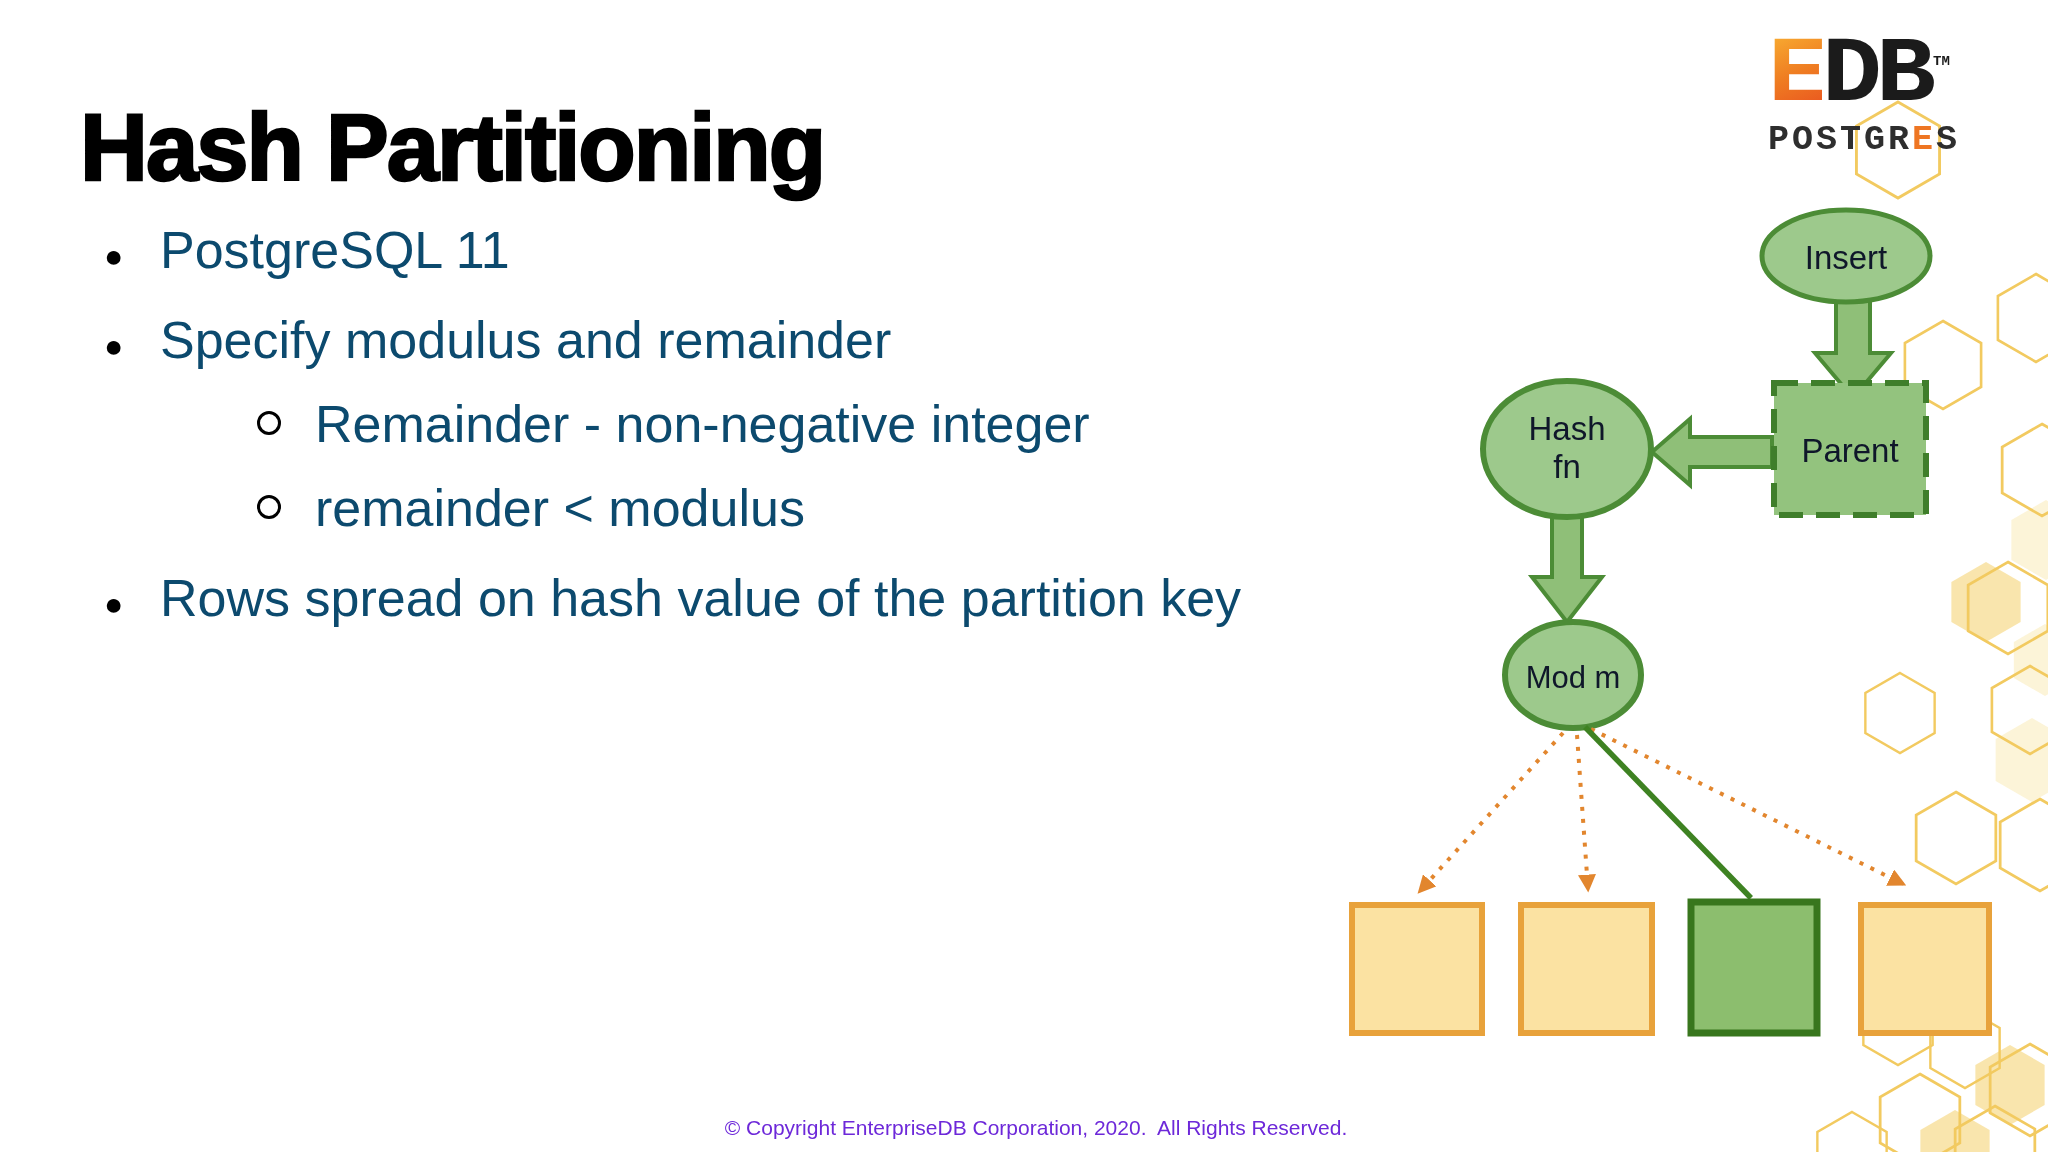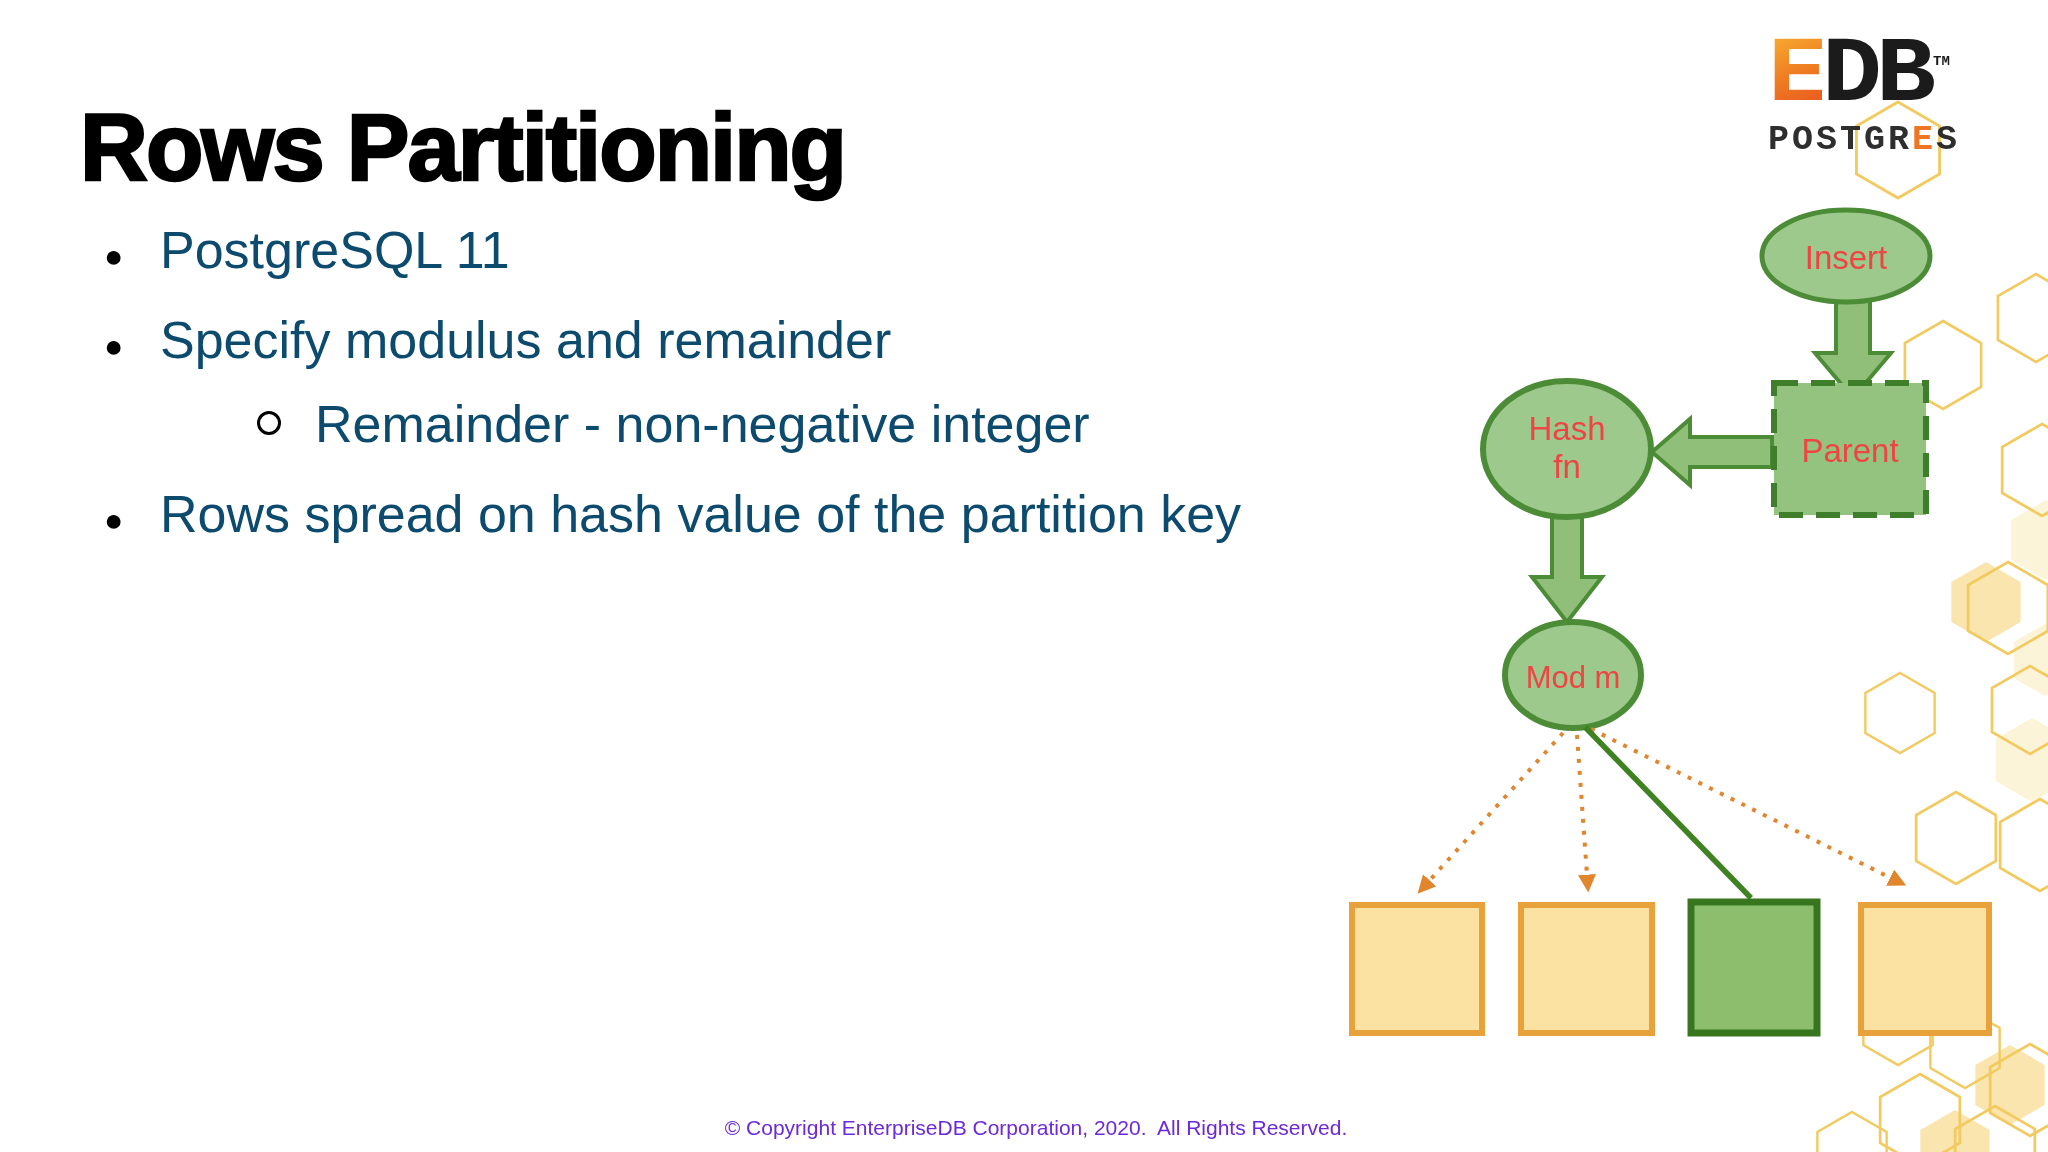--- a/index.html
+++ b/index.html
@@ -52,21 +52,21 @@
     }
   }
   .tm { font-size:14px; font-weight:bold; letter-spacing:0; vertical-align:38px; color:#1b1b1b; margin-left:3px; }
   .pg-line { margin-top:-6px; font-size:35px; font-weight:600; letter-spacing:3px;
              color:#2e2e2e; white-space:nowrap; }
   .pg-e { color:#EE7623; }
 
   
   .node-label {
     position:absolute; z-index:3; text-align:center;
-    font-size:33px; color:#ef4444; line-height:38px;
+    font-size:33px; color:#0f172a; line-height:38px;
   }
   .lbl-insert { left:1762px; top:239px; width:168px; }
   .lbl-parent { left:1774px; top:432px; width:152px; }
   .lbl-hash   { left:1512px; top:410px; width:110px; }
   .lbl-mod    { left:1505px; top:659px; width:136px; font-size:31px; }
 
   
   .hxo { fill:none; stroke:#F2CA60; stroke-width:6; }
   .hxf { fill:#F7DF99; opacity:0.8; stroke:none; }
   .hxf2 { fill:#FBEFC8; opacity:0.7; stroke:none; }
@@ -140,30 +140,31 @@
     <rect x="1861" y="905" width="128" height="128" fill="#FBE2A2" stroke="#E8A23B" stroke-width="6"></rect>
   </svg>
 
   <div class="node-label lbl-insert">Insert</div>
   <div class="node-label lbl-parent">Parent</div>
   <div class="node-label lbl-hash">Hash fn</div>
   <div class="node-label lbl-mod">Mod m</div>
 
   <div class="content-layer">
 
-    <h1 class="title">Rows Partitioning</h1>
+    <h1 class="title">Hash Partitioning</h1>
 
     <div class="logo">
       <div class="edb-line"><span class="edb-e">E</span><span>DB</span><span class="tm">TM</span></div>
       <div class="pg-line"><span>POSTGR</span><span class="pg-e">E</span><span>S</span></div>
     </div>
 
     <ul class="bullets">
       <li class="b1"><span>PostgreSQL 11</span></li>
       <li class="b1"><span>Specify modulus and remainder</span></li>
       <li class="b2"><span>Remainder - non-negative integer</span></li>
+      <li class="b2"><span>remainder &lt; modulus</span></li>
       <li class="b1"><span>Rows spread on hash value of the partition key</span></li>
     </ul>
 
     <div class="footer">© Copyright EnterpriseDB Corporation, 2020.&nbsp; All Rights Reserved.</div>
   </div>
 
 </div>
 
 </body></html>

